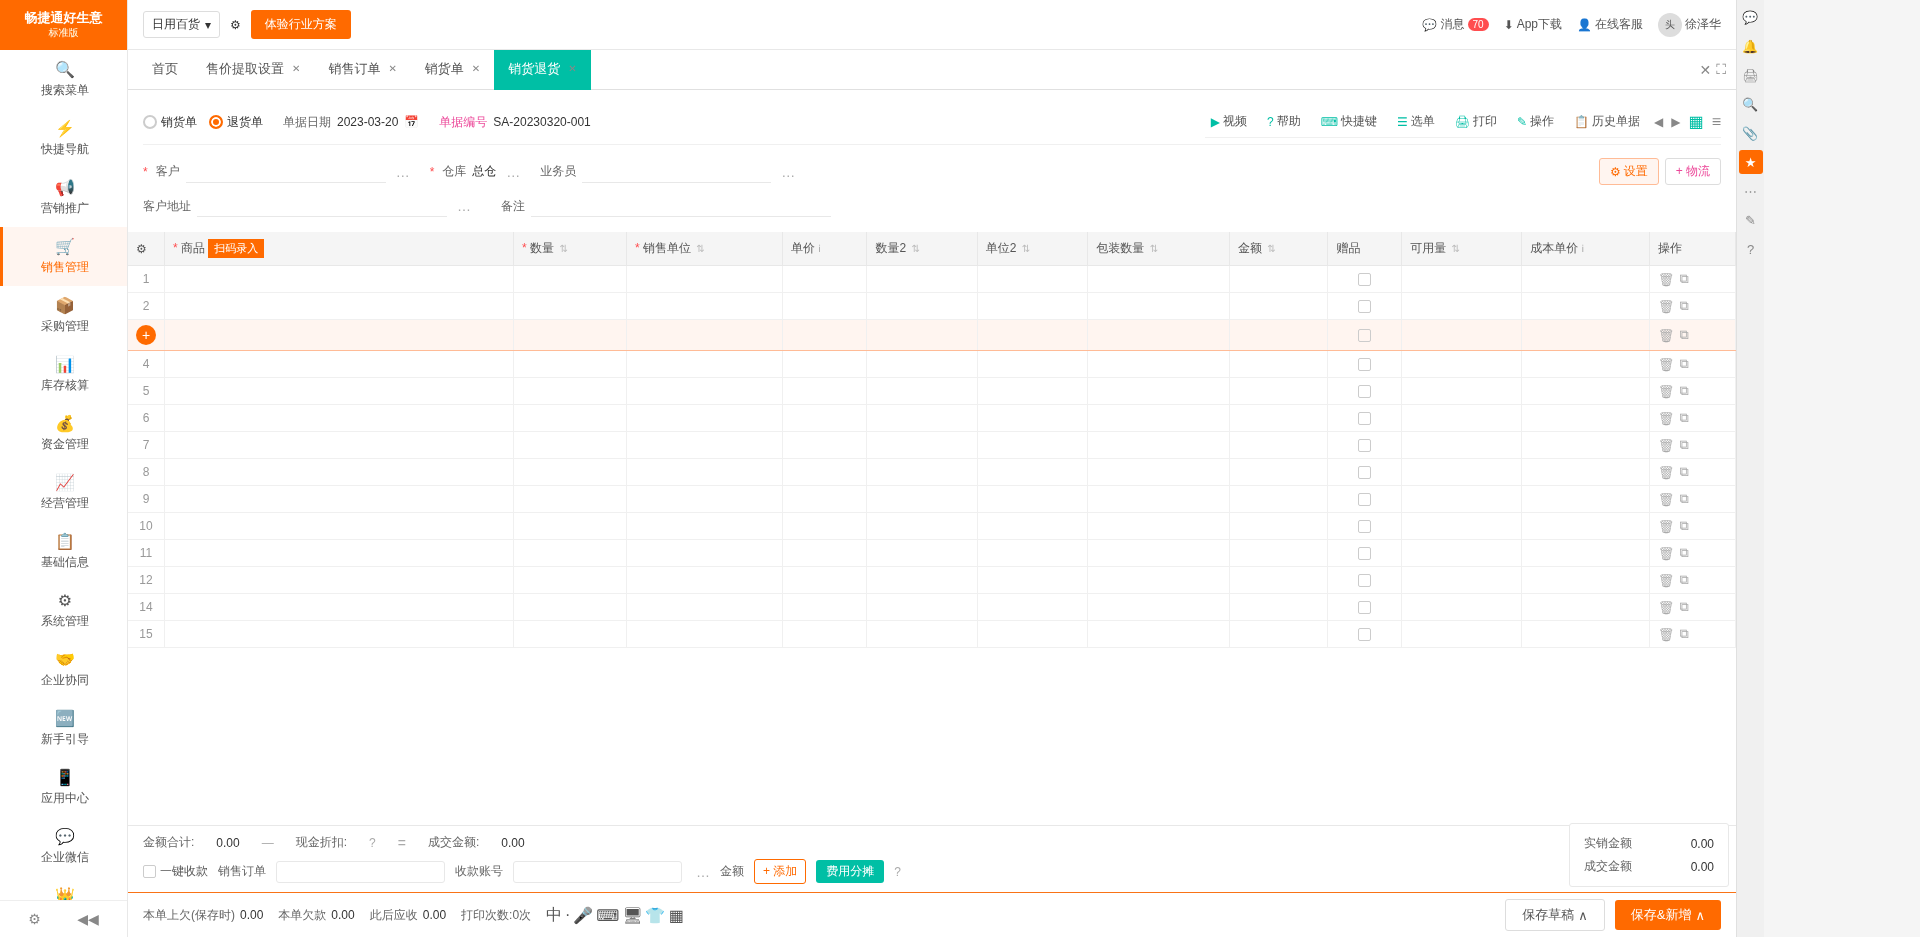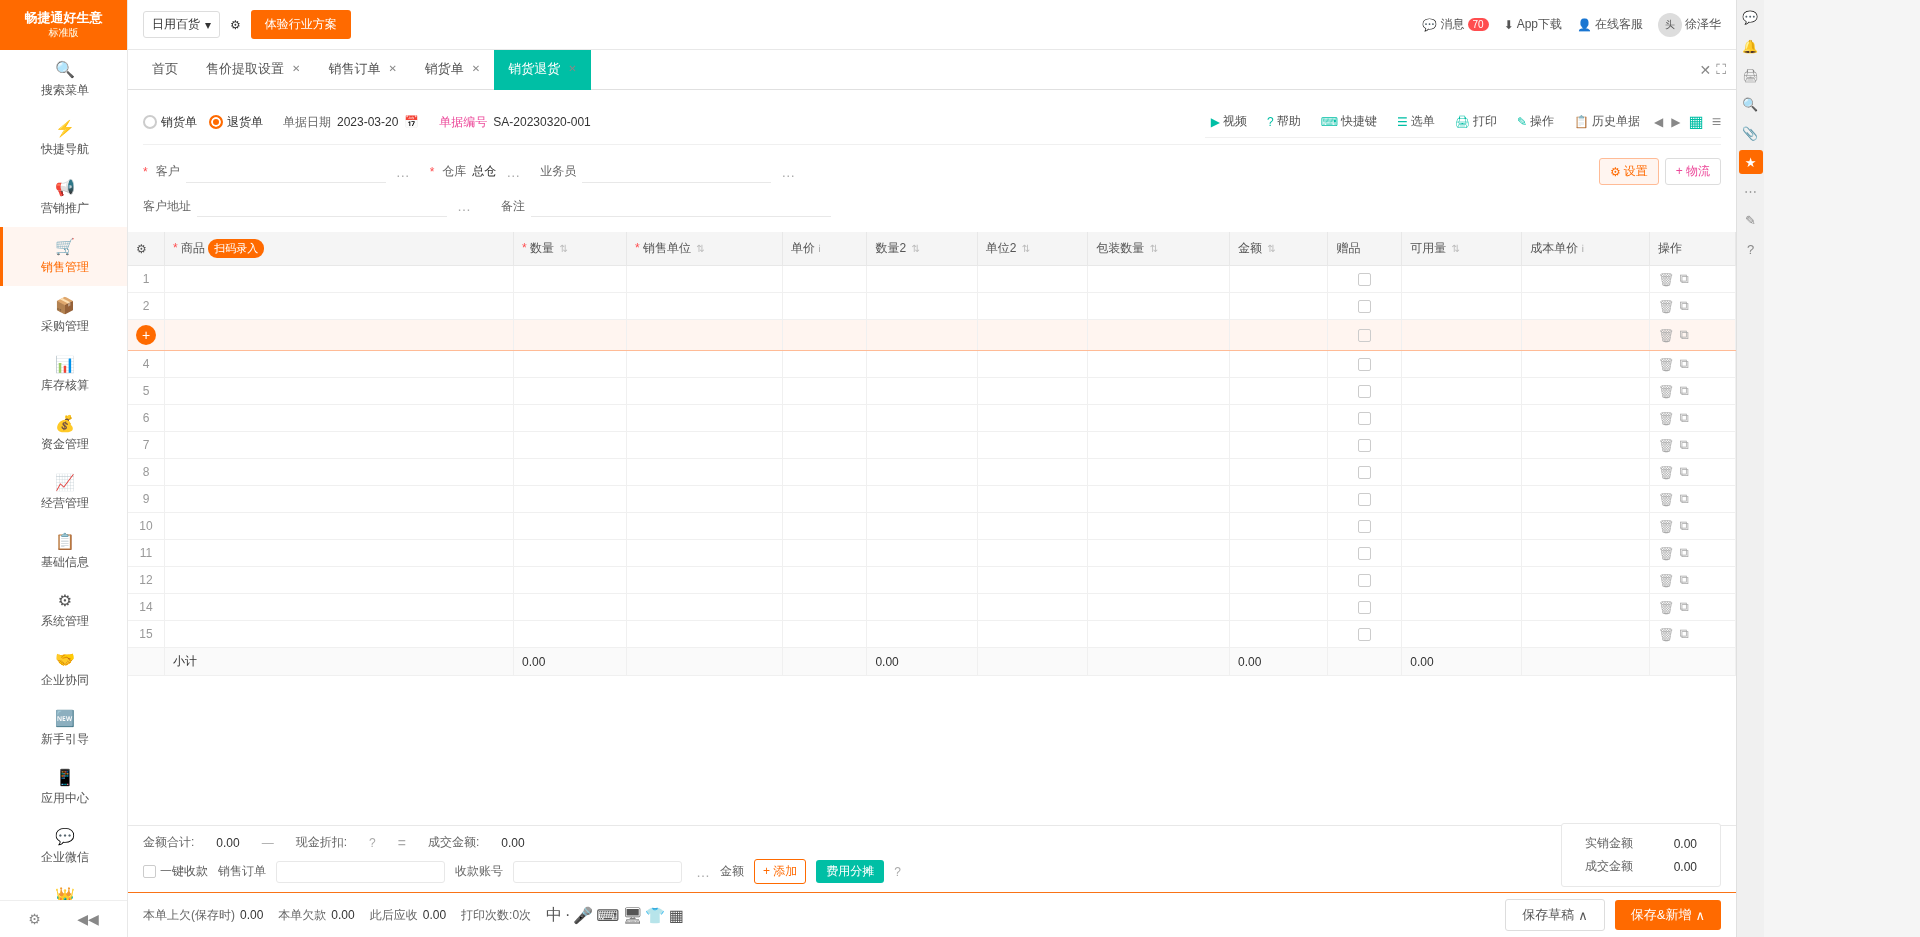--- a/index.html
+++ b/index.html
@@ -78,21 +78,21 @@
 
     
     .table-wrapper { flex: 1; overflow: auto; background: #fff; }
     table { width: 100%; border-collapse: collapse; font-size: 12px; }
     thead tr { background: #f5f5f5; }
     th { padding: 7px 8px; text-align: left; border-bottom: 1px solid #e8e8e8; border-right: 1px solid #e8e8e8; color: #555; font-weight: normal; white-space: nowrap; position: sticky; top: 0; background: #f5f5f5; z-index: 1; }
     td { padding: 5px 8px; border-bottom: 1px solid #f0f0f0; border-right: 1px solid #f0f0f0; color: #555; vertical-align: middle; }
     .row-num { color: #999; text-align: center; width: 30px; }
     tr.active-row { background: #fff5f0; }
     tr.active-row td { border-bottom: 1px solid #ffbb96; }
-    .scan-btn { background: #ff6a00; color: #fff; border: none; padding: 2px 6px; border-radius: 9px; font-size: 11px; cursor: pointer; }
+    .scan-btn { background: #ff6a00; color: #fff; border: none; padding: 2px 6px; border-radius: 0; font-size: 11px; cursor: pointer; }
     .add-row-btn { width: 20px; height: 20px; border-radius: 50%; background: #ff6a00; color: #fff; display: flex; align-items: center; justify-content: center; cursor: pointer; font-size: 14px; }
     .checkbox-cell { text-align: center; }
     .checkbox-box { width: 13px; height: 13px; border: 1px solid #ccc; border-radius: 2px; display: inline-block; vertical-align: middle; }
     .gear-col { width: 26px; }
     .ops-cell { display: flex; align-items: center; gap: 5px; }
     .op-icon { cursor: pointer; color: #aaa; font-size: 13px; }
     .col-sort { color: #bbb; font-size: 10px; margin-left: 2px; cursor: pointer; }
 
     
     .subtotal-row td { background: #fafafa; font-weight: 500; color: #333; }
@@ -112,21 +112,21 @@
 
     
     .bottom-bar { background: #fff; border-top: 1px solid #f97316; display: flex; align-items: center; padding: 6px 15px; gap: 15px; flex-shrink: 0; }
     .bottom-info { display: flex; align-items: center; gap: 5px; color: #666; }
     .bottom-val { color: #333; font-weight: 500; }
     .bottom-actions { margin-left: auto; display: flex; gap: 10px; align-items: center; }
     .btn-save-draft { background: #fff; border: 1px solid #ddd; color: #555; padding: 6px 16px; border-radius: 3px; cursor: pointer; font-size: 13px; display: flex; align-items: center; gap: 4px; }
     .btn-save-new { background: #ff6a00; color: #fff; border: none; padding: 6px 16px; border-radius: 3px; cursor: pointer; font-size: 13px; display: flex; align-items: center; gap: 4px; }
 
     
-    .right-summary { position: absolute; right: 15px; bottom: 50px; background: #fff; border: 1px solid #e8e8e8; padding: 8px 23px; border-radius: 3px; min-width: 160px; }
+    .right-summary { position: absolute; right: 7px; bottom: 50px; background: #fff; border: 1px solid #e8e8e8; padding: 8px 14px; border-radius: 3px; min-width: 160px; }
     .summary-row { display: flex; justify-content: space-between; align-items: center; padding: 3px 0; font-size: 12px; gap: 20px; }
     .summary-label { color: #666; }
     .summary-value { color: #333; font-weight: 500; }
 
     
     .right-panel { width: 28px; background: #f0f0f0; display: flex; flex-direction: column; align-items: center; padding: 5px 0; gap: 5px; flex-shrink: 0; border-left: 1px solid #e0e0e0; }
     .rp-icon { width: 24px; height: 24px; display: flex; align-items: center; justify-content: center; cursor: pointer; color: #888; font-size: 13px; border-radius: 3px; }
     .rp-icon.active { background: #ff6a00; color: #fff; }
 
     
@@ -675,35 +675,20 @@
                 <td class="checkbox-cell"><span class="checkbox-box"></span></td>
                 <td></td>
                 <td></td>
                 <td>
                   <div class="ops-cell">
                     <span class="op-icon">🗑</span>
                     <span class="op-icon">⧉</span>
                   </div>
                 </td>
               </tr>
-              <tr class="subtotal-row">
-    <td colspan="1"></td>
-    <td>小计</td>
-    <td>0.00</td>
-    <td></td>
-    <td></td>
-    <td>0.00</td>
-    <td></td>
-    <td></td>
-    <td>0.00</td>
-    <td></td>
-    <td>0.00</td>
-    <td></td>
-    <td></td>
-  </tr>
             </tbody>
         </table>
       </div>
 
       <div class="footer-area">
         <div class="footer-row1">
           <span class="footer-label">金额合计:</span>
           <span class="footer-value">0.00</span>
           <span class="dash">—</span>
           <span class="footer-label">现金折扣:</span>

